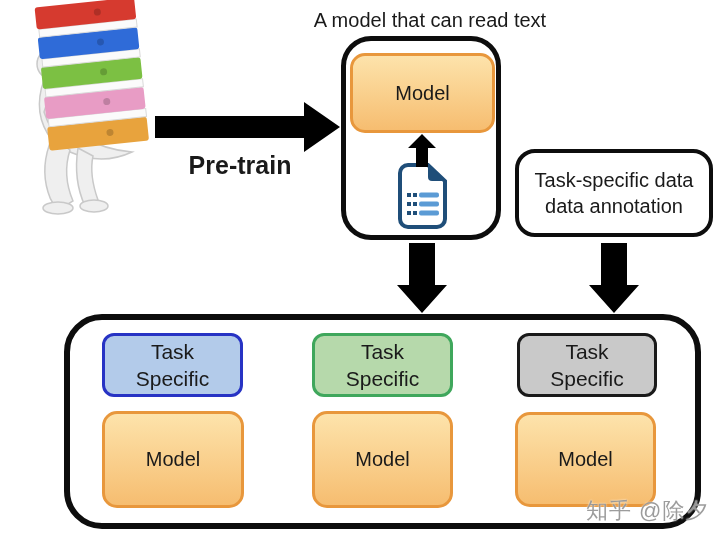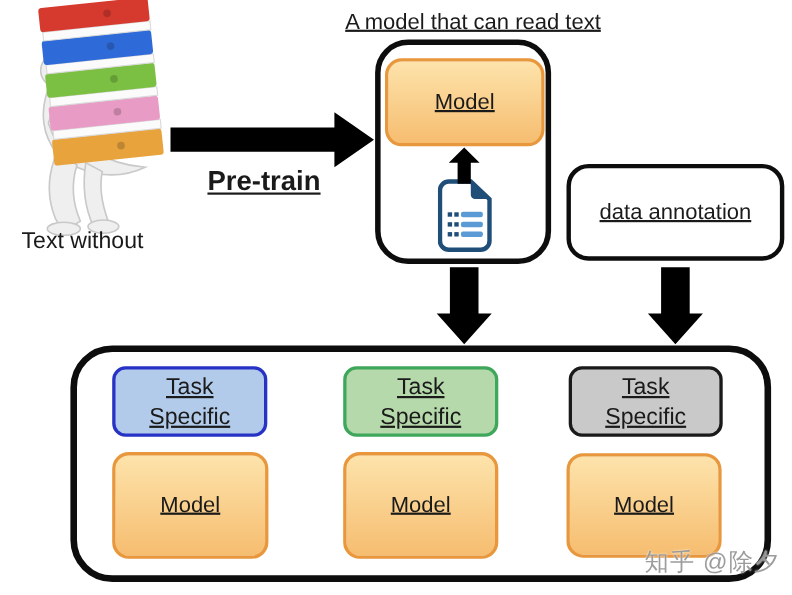--- a/index.html
+++ b/index.html
@@ -1,21 +1,21 @@
 <!DOCTYPE html>
 <html><head>
 <meta charset="utf-8">
 <style>
   html,body{margin:0;padding:0;background:#ffffff;}
   .canvas{
     position:relative;width:720px;height:541px;background:#ffffff;
     font-family:"Liberation Sans", sans-serif;color:#1a1a1a;overflow:hidden;
   }
   .abs{position:absolute;}
-  .center-text{display:flex;flex-direction:column;align-items:center;justify-content:center;text-align:center;text-decoration:underline;}
+  .center-text{display:flex;flex-direction:column;align-items:center;justify-content:center;text-align:center;}
   
   .big-frame{border:5px solid #0d0d0d;border-radius:30px;background:#ffffff;box-sizing:border-box;}
   .bottom-frame{border:6px solid #0d0d0d;border-radius:38px;background:#ffffff;box-sizing:border-box;}
   .data-box{border:4px solid #0d0d0d;border-radius:20px;background:#ffffff;box-sizing:border-box;font-size:20px;line-height:26px;}
   
   .model-box{border:3px solid #e8973c;border-radius:15px;box-sizing:border-box;font-size:20px;}
   .task-box{border:3px solid;border-radius:12px;box-sizing:border-box;font-size:21px;line-height:27px;}
   .title-text{font-size:20px;white-space:nowrap;}
   .flow-label{font-size:25px;font-weight:bold;white-space:nowrap;text-align:right;}
   .caption-text{font-size:21px;line-height:28px;text-align:center;}
@@ -55,21 +55,20 @@
 
       <circle class="binder-edge" cx="104" cy="13" r="3.5"></circle>
       <circle class="binder-edge" cx="104" cy="43" r="3.5"></circle>
       <circle class="binder-edge" cx="104" cy="73" r="3.5"></circle>
       <circle class="binder-edge" cx="104" cy="103" r="3.5"></circle>
       <circle class="binder-edge" cx="104" cy="134" r="3.5"></circle>
     </g>
   </svg>
 
   <div class="abs caption-text" style="left:0;top:205;width:150px;top:205px;">
-    <div>Text without</div>
   </div>
 
   <div class="abs title-text center-text" style="left:270px;top:8px;width:320px;height:24px;">A model that can read text</div>
 
   <div class="abs big-frame" style="left:341px;top:36px;width:160px;height:204px;"></div>
 
   <div class="abs model-box center-text" style="left: 350px; top: 53px; width: 145px; height: 80px; background: linear-gradient(rgb(253, 227, 171), rgb(246, 189, 112)); border-color: rgb(232, 151, 60);">
     <span>Model</span>
   </div>
 
@@ -83,20 +82,21 @@
       <rect x="9" y="39" width="4" height="4" style="fill: rgb(31, 78, 121);"></rect>
       <rect x="15" y="39" width="4" height="4" style="fill: rgb(31, 78, 121);"></rect>
       <rect x="21" y="38.5" width="20" height="5" rx="2" style="fill: rgb(91, 155, 213);"></rect>
       <rect x="9" y="48" width="4" height="4" style="fill: rgb(31, 78, 121);"></rect>
       <rect x="15" y="48" width="4" height="4" style="fill: rgb(31, 78, 121);"></rect>
       <rect x="21" y="47.5" width="20" height="5" rx="2" style="fill: rgb(91, 155, 213);"></rect>
     </g>
   </svg>
 
   <div class="abs data-box center-text" style="left:515px;top:149px;width:198px;height:88px;">
+    <div>Task-specific data</div>
     <div>data annotation</div>
   </div>
 
   <div class="abs flow-label center-text" style="left:160px;top:150px;width:160px;height:30px;">Pre-train</div>
 
   <svg class="abs" style="left:0;top:0;pointer-events:none;" width="720" height="541" viewBox="0 0 720 541">
     <polygon points="155,116 304,116 304,102 340,127 304,152 304,138 155,138" style="fill: rgb(0, 0, 0);"></polygon>
     <polygon points="416,167 416,148 408,148 422,134 436,148 428,148 428,167" style="fill: rgb(0, 0, 0);"></polygon>
     <polygon points="409,243 435,243 435,285 447,285 422,313 397,285 409,285" style="fill: rgb(0, 0, 0);"></polygon>
     <polygon points="601,243 627,243 627,285 639,285 614,313 589,285 601,285" style="fill: rgb(0, 0, 0);"></polygon>

